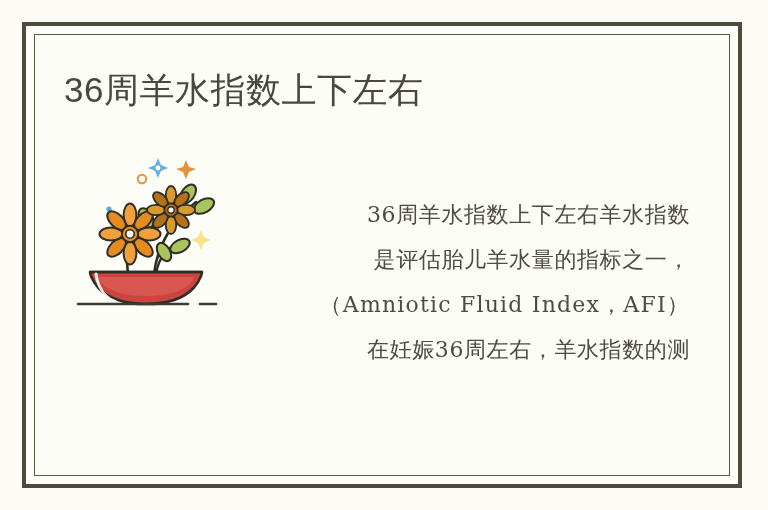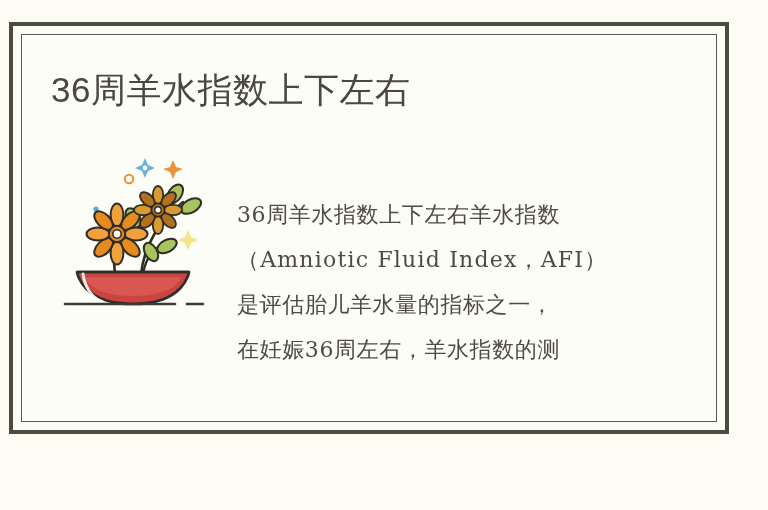--- a/index.html
+++ b/index.html
@@ -17,24 +17,24 @@
   .page {
     position: relative;
     width: 768px;
     height: 510px;
     background: #fcfcf4;
   }
 
   
   .frame-outer {
     position: absolute;
-    left: 9px;
+    left: 22px;
     top: 22px;
     width: 720px;
-    height: 412px;
+    height: 466px;
     border: 4px solid #4b4b3e;
     box-sizing: border-box;
     background: #fdfdf7;
   }
   .frame-inner {
     position: absolute;
     left: 8px;
     top: 8px;
     right: 8px;
     bottom: 8px;
@@ -75,21 +75,21 @@
     top: 166px;
     width: 440px;
     font-family: "DejaVu Serif", serif;
     font-size: 22px;
     line-height: 45px;
     color: #4f4b44;
     letter-spacing: 0.6px;
   }
   .body-line {
     white-space: nowrap;
-    text-align: left;
+    text-align: right;
   }
   .body-line.line-latin {
     font-family: "DejaVu Serif", serif;
     letter-spacing: 1.2px;
   }
 </style>
 </head>
 <body>
 
 <div class="page">
@@ -175,19 +175,19 @@
         <g>
           <path d="M2 158 L112 158" stroke="#3b3b32" stroke-width="2.6" stroke-linecap="round" fill="none"></path>
           <path d="M124 158 L140 158" stroke="#3b3b32" stroke-width="2.6" stroke-linecap="round" fill="none"></path>
         </g>
 
       </svg>
     </div>
 
     <div class="body-text">
       <div class="body-line">36周羊水指数上下左右羊水指数</div>
+      <div class="body-line">是评估胎儿羊水量的指标之一，</div>
       <div class="body-line line-latin">（Amniotic Fluid Index，AFI）</div>
-      <div class="body-line">是评估胎儿羊水量的指标之一，</div>
       <div class="body-line">在妊娠36周左右，羊水指数的测</div>
     </div>
 
   </div>
 </div>
 
 </body></html>

